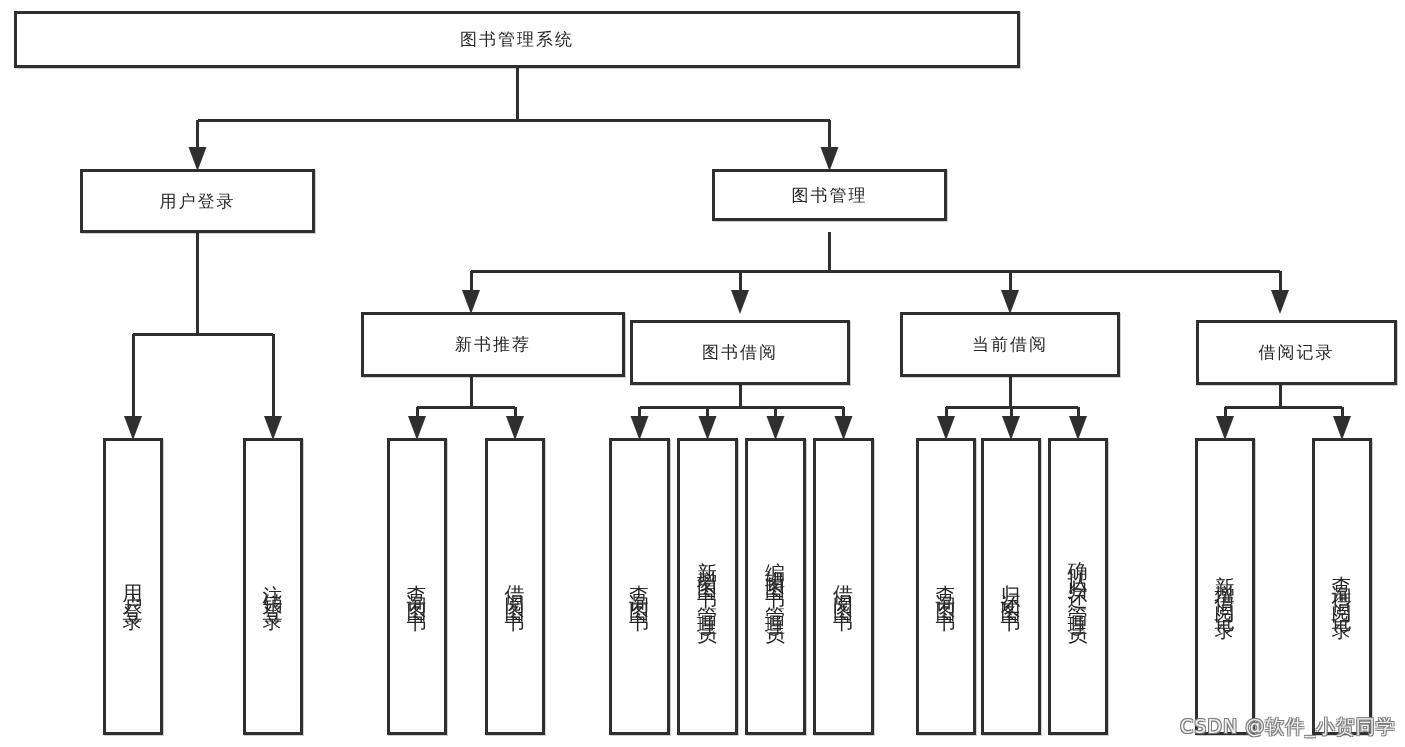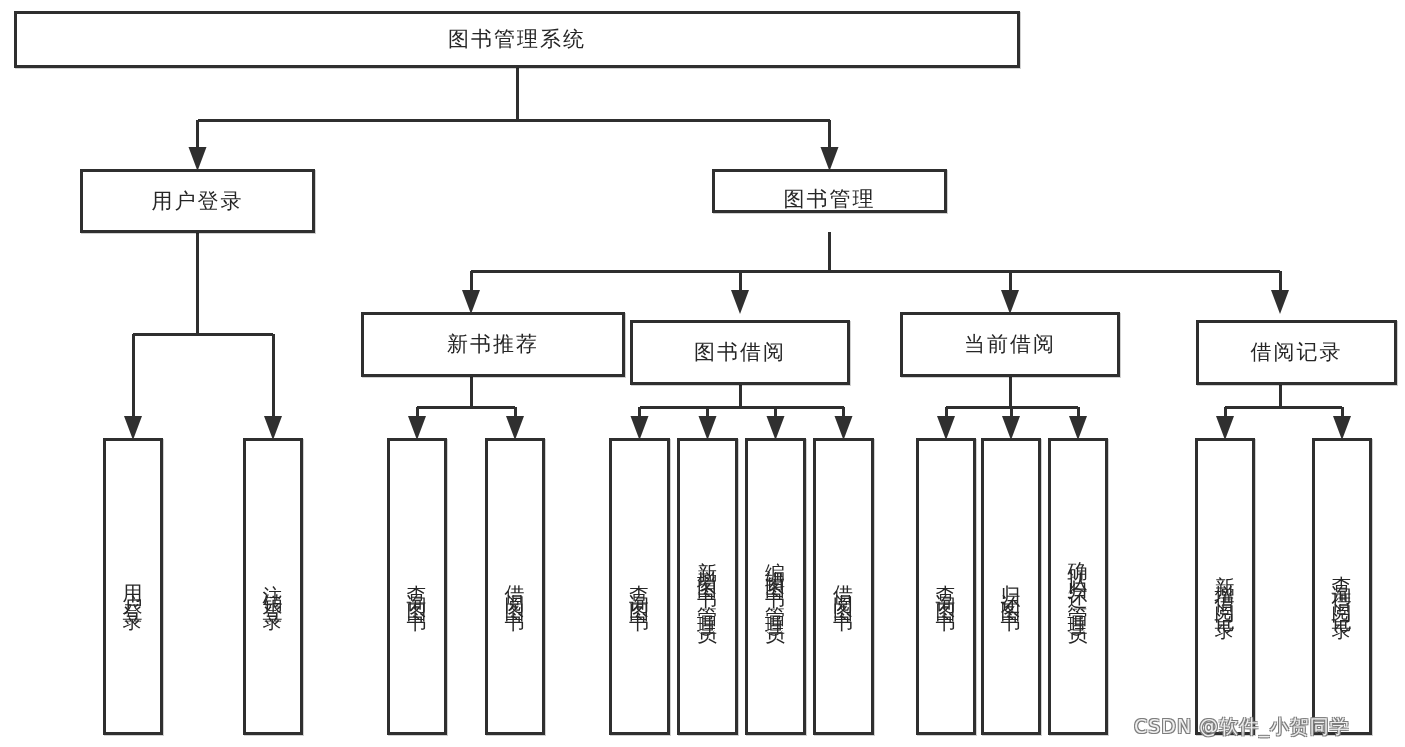--- a/index.html
+++ b/index.html
@@ -27,35 +27,35 @@
     border: 3px solid var(--border, #2f2f2f);
     background: var(--box-bg, #ffffff);
     display: flex;
     align-items: center;
     justify-content: center;
     z-index: 2;
     box-shadow: 1px 1px 0 rgba(0,0,0,0.18);
   }
   .node .label {
     color: var(--text, #262626);
-    font-size: 21px;
+    font-size: 17px;
     letter-spacing: 2px;
     white-space: nowrap;
     line-height: 1;
   }
   .node.vertical .label {
     writing-mode: vertical-rl;
     text-orientation: mixed;
     font-size: 20px;
     letter-spacing: 9px;
     white-space: normal;
   }
   #watermark {
     position: absolute;
-    left: 1134px;
+    left: 1180px;
     top: 714px;
     z-index: 5;
     font-size: 19px;
     letter-spacing: 1px;
     color: var(--wm-fill, #efefef);
     text-shadow:
       1px 1px 0 var(--wm-outline, #7d7d7d),
       -1px 1px 0 var(--wm-outline, #7d7d7d),
       1px -1px 0 var(--wm-outline, #7d7d7d),
       -1px -1px 0 var(--wm-outline, #7d7d7d);
@@ -120,21 +120,21 @@
       <line x1="1342" y1="407" x2="1342" y2="420" stroke="#2f2f2f" stroke-width="3" shape-rendering="crispEdges"></line>
       <polygon points="1333,416 1351,416 1342,440" fill="#2f2f2f"></polygon>
     </svg>
   <div id="watermark">CSDN @软件_小贺同学</div>
 <div class="node" style="left: 14px; top: 11px; width: 1006px; height: 57px;">
       <span class="label">图书管理系统</span>
     </div>
     <div class="node" style="left: 80px; top: 169px; width: 235px; height: 64px;">
       <span class="label">用户登录</span>
     </div>
-    <div class="node" style="left: 712px; top: 169px; width: 235px; height: 44px; align-items: flex-end;">
+    <div class="node" style="left: 712px; top: 169px; width: 235px; height: 52px;">
       <span class="label">图书管理</span>
     </div>
     <div class="node" style="left: 361px; top: 312px; width: 264px; height: 65px;">
       <span class="label">新书推荐</span>
     </div>
     <div class="node" style="left: 630px; top: 312px; width: 220px; height: 65px; margin-top: 8px;">
       <span class="label">图书借阅</span>
     </div>
     <div class="node" style="left: 900px; top: 312px; width: 220px; height: 65px;">
       <span class="label">当前借阅</span>

